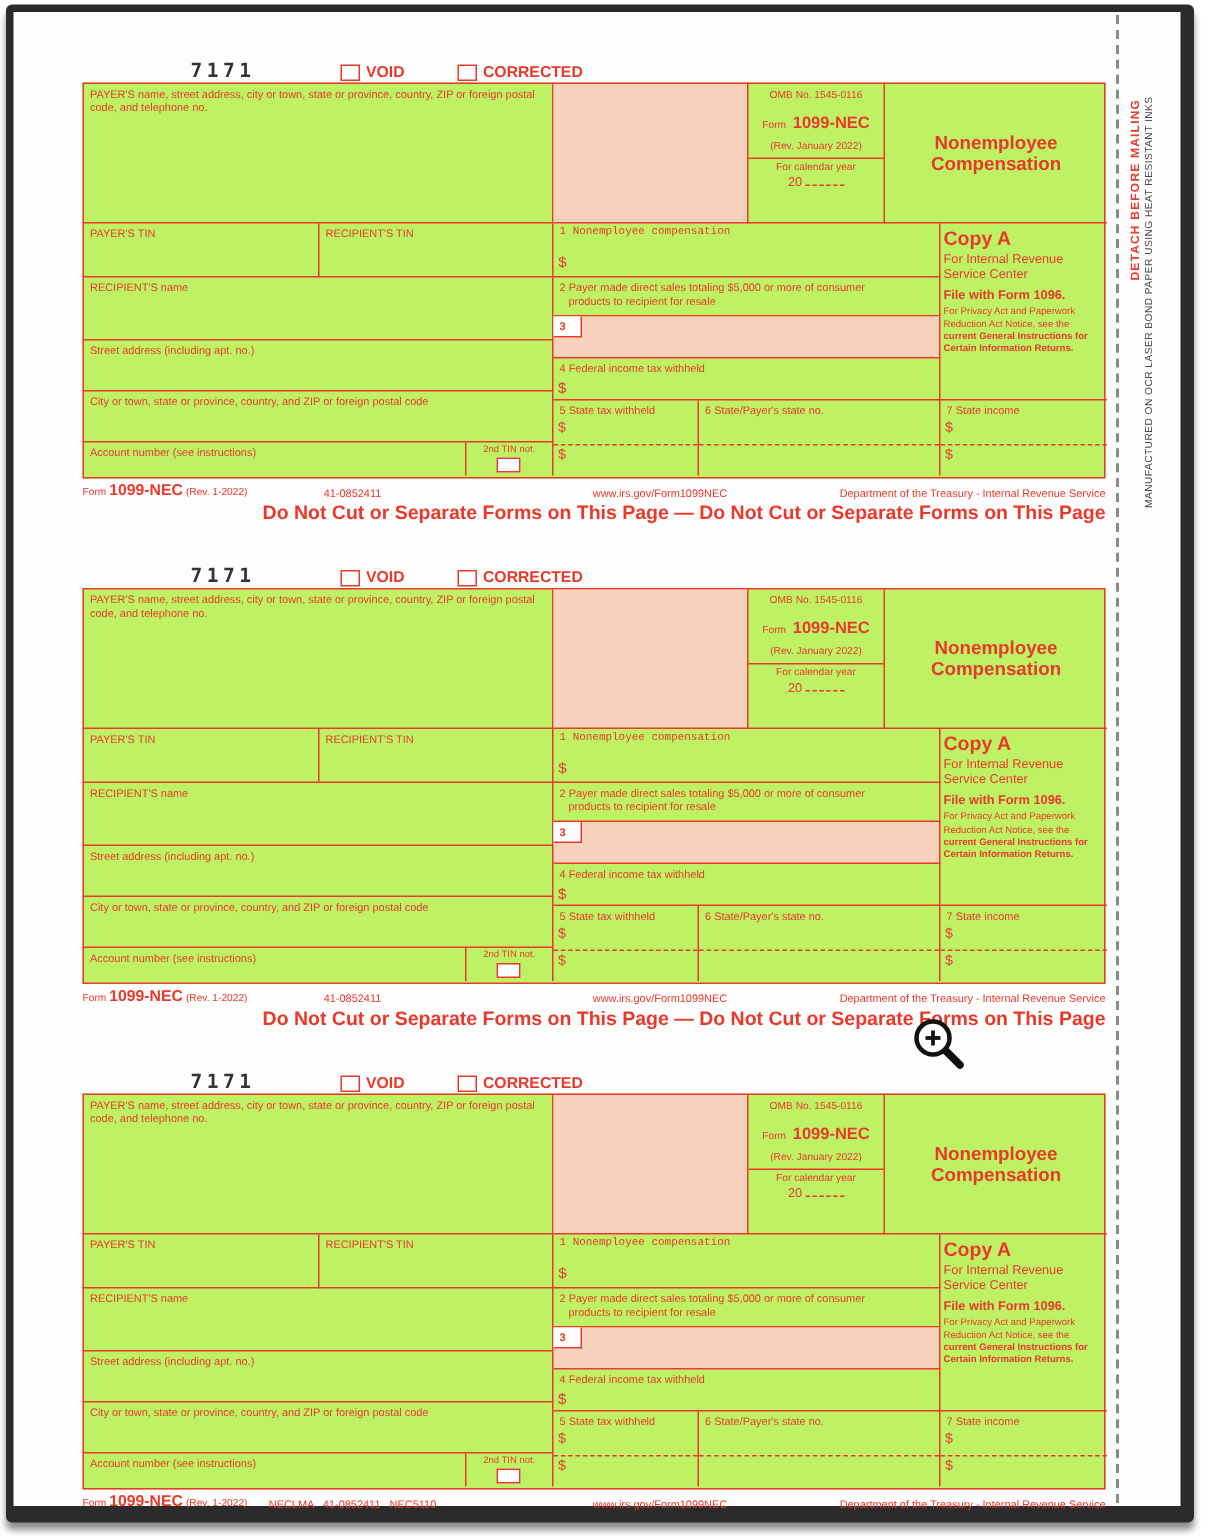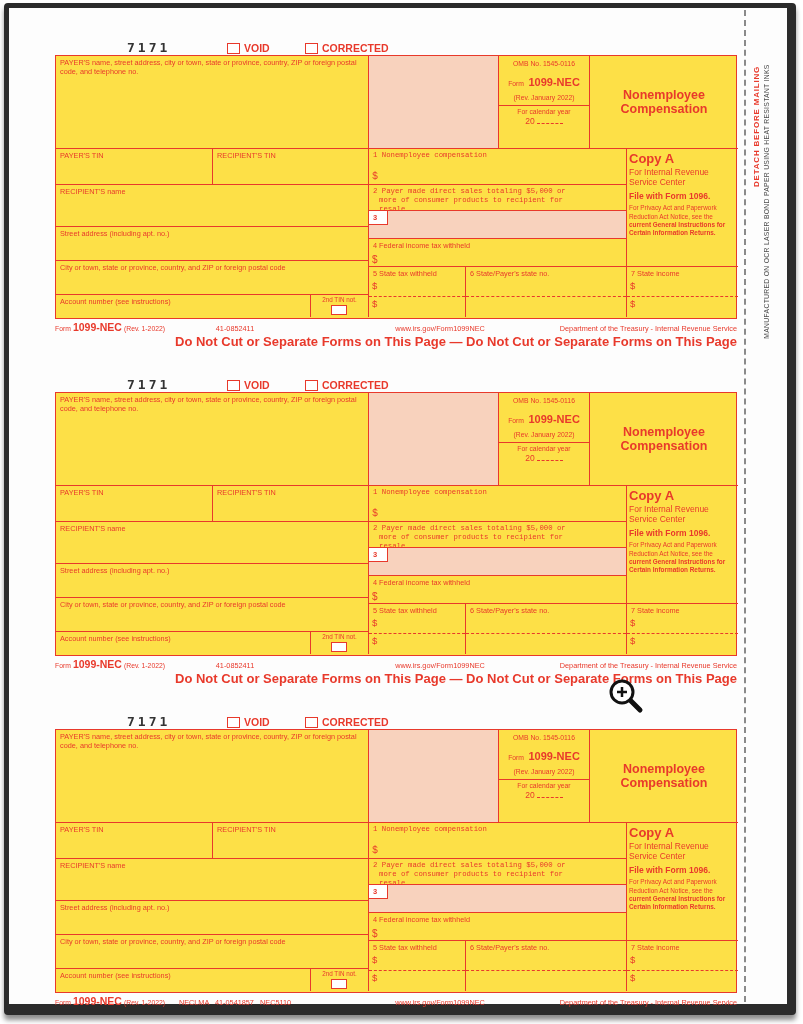--- a/index.html
+++ b/index.html
@@ -25,21 +25,21 @@
           color:#4a4a4a;font-size:6.8px;letter-spacing:.3px;text-align:center;white-space:nowrap;}
   
   #forms-host{position:absolute;left:0;top:0;width:803px;height:768px;}
   .form-inst{position:absolute;left:55px;width:682px;height:337px;color:var(--form-red);}
   .hdr-code{position:absolute;left:72px;top:0;font-family:"DejaVu Sans Mono", monospace;
             font-size:13px;font-weight:bold;letter-spacing:3px;color:var(--code-black);}
   .cb{position:absolute;top:3px;width:13px;height:11px;border:1.5px solid var(--form-red);background:#fff;}
   .void-cb{left:172px;} .corr-cb{left:250px;}
   .cb-lbl{position:absolute;top:2px;font-size:10.5px;font-weight:bold;}
   .void-lbl{left:189px;} .corr-lbl{left:267px;}
-  .fbox{position:absolute;left:0;top:15px;width:682px;height:264px;border:1.5px solid var(--form-red);background:#fde047;}
+  .fbox{position:absolute;left:0;top:15px;width:682px;height:264px;border:1.5px solid var(--form-red);background:#bef264;}
   .cell{position:absolute;border:0 solid var(--form-red);}
   .lbl{display:block;padding:2px 4px;font-size:7.3px;line-height:1.25;}
   .dol{position:absolute;left:3px;font-size:10px;}
   
   .c-payer{left:0;top:0;width:313px;height:93px;border-right-width:1px;border-bottom-width:1px;}
   .c-shade-top{left:313px;top:0;width:129px;height:93px;border-bottom-width:1px;background:var(--shade-fill);}
   .c-omb{left:442px;top:0;width:92px;height:93px;border-left-width:1px;border-right-width:1px;border-bottom-width:1px;text-align:center;}
   .omb-no{font-size:6.8px;padding-top:4px;}
   .omb-form{margin-top:5px;}
   .sm{font-size:6.8px;}
@@ -56,21 +56,21 @@
   .c-tin-r{left:157px;top:93px;width:156px;height:36px;border-right-width:1px;border-bottom-width:1px;}
   .c-box1{left:313px;top:93px;width:258px;height:36px;border-right-width:1px;border-bottom-width:1px;font-family:Liberation Mono, monospace;}
   .d-b1{bottom:2px;}
   .c-copya{left:571px;top:93px;width:111px;height:118px;border-bottom-width:1px;text-align:left;padding:2px 4px 0 2px;}
   .copya-t{font-size:13px;font-weight:bold;}
   .copya-irs{font-size:8.5px;font-weight:normal;line-height:1.2;margin-top:1px;}
   .copya-file{font-size:8.5px;font-weight:bold;margin-top:4px;}
   .copya-priv{font-size:6.4px;line-height:1.3;margin-top:3px;}
   .c-name{left:0;top:129px;width:313px;height:42px;border-right-width:1px;border-bottom-width:1px;}
   .c-box2{left:313px;top:129px;width:258px;height:26px;border-right-width:1px;border-bottom-width:1px;}
-  .lbl-b2{padding-left:10px;text-indent:-6px;padding-right:44px;font-family:Liberation Mono, monospace;}
+  .lbl-b2{padding-left:10px;text-indent:-6px;padding-right:44px;}
   .c-box3{left:313px;top:155px;width:258px;height:28px;border-right-width:1px;border-bottom-width:1px;background:var(--shade-fill);}
   .b3num{position:absolute;left:0;top:0;width:19px;height:14px;background:#fff;border-right:1px solid var(--form-red);
          border-bottom:1px solid var(--form-red);font-size:7.5px;font-weight:bold;padding:2px 0 0 4px;}
   .c-street{left:0;top:171px;width:313px;height:34px;border-right-width:1px;border-bottom-width:1px;}
   .c-box4{left:313px;top:183px;width:258px;height:28px;border-right-width:1px;border-bottom-width:1px;}
   .d-b4{bottom:1px;}
   .c-city{left:0;top:205px;width:313px;height:34px;border-right-width:1px;border-bottom-width:1px;}
   .c-box5{left:313px;top:211px;width:97px;height:50px;border-right-width:1px;}
   .c-box6{left:410px;top:211px;width:161px;height:50px;border-right-width:1px;}
   .c-box7{left:571px;top:211px;width:111px;height:50px;}
@@ -406,21 +406,21 @@
         <span class="tin2-cb"></span>
       </div>
     </div>
 
     <div class="f-row">
       <span class="f-left">
         <span class="sm">Form</span>
         <b class="fnum-ft">1099-NEC</b>
         <span class="sm">(Rev. 1-2022)</span>
       </span>
-      <span class="f-codes">NECLMA   41-0541857   NEC5110</span>
+      <span class="f-codes">NECLMA   41-0852411   NEC5110</span>
       <span class="f-url">www.irs.gov/Form1099NEC</span>
       <span class="f-agency">Department of the Treasury - Internal Revenue Service</span>
     </div>
     <div class="donotcut"></div>
   </div>
 </div>
 
   <div class="perforation"></div>
   <div class="detach">DETACH BEFORE MAILING</div>
   <div class="manufactured">MANUFACTURED ON OCR LASER BOND PAPER USING HEAT RESISTANT INKS</div>

